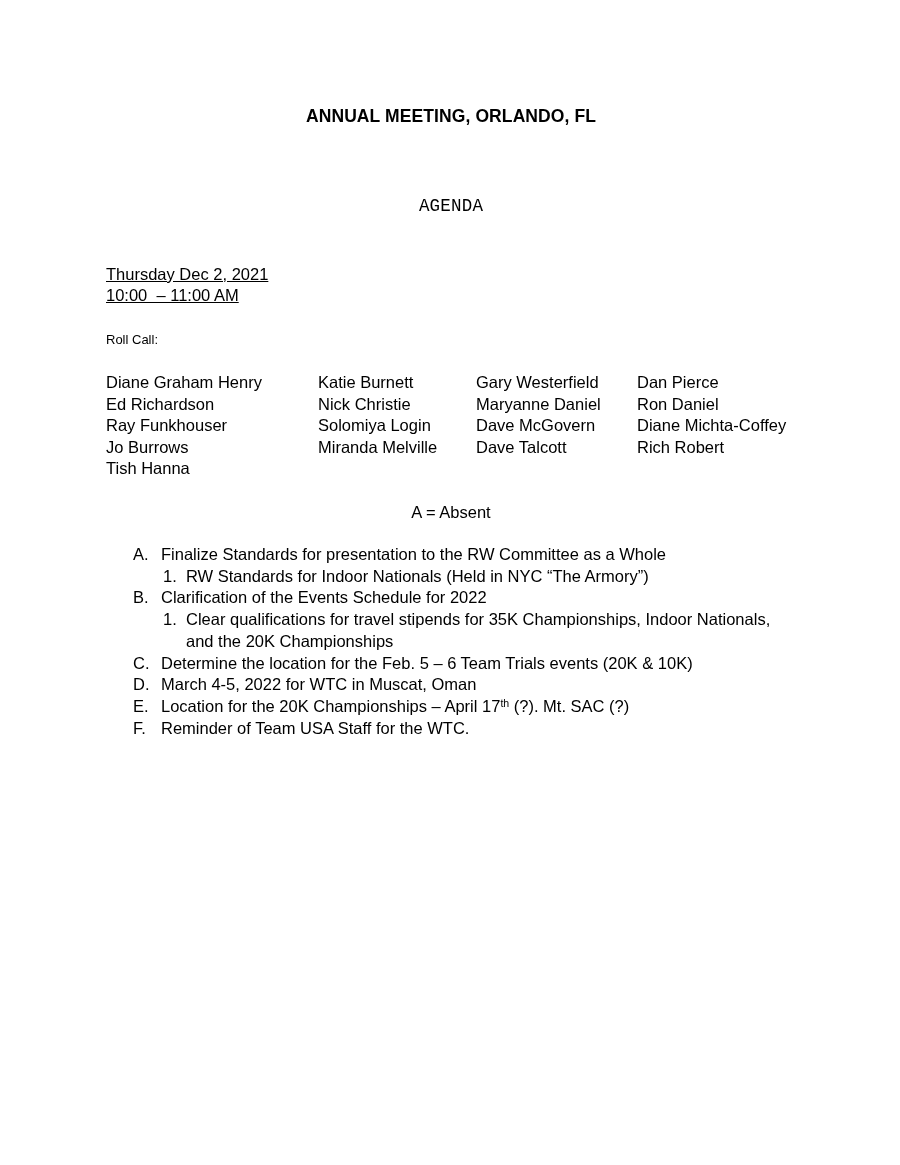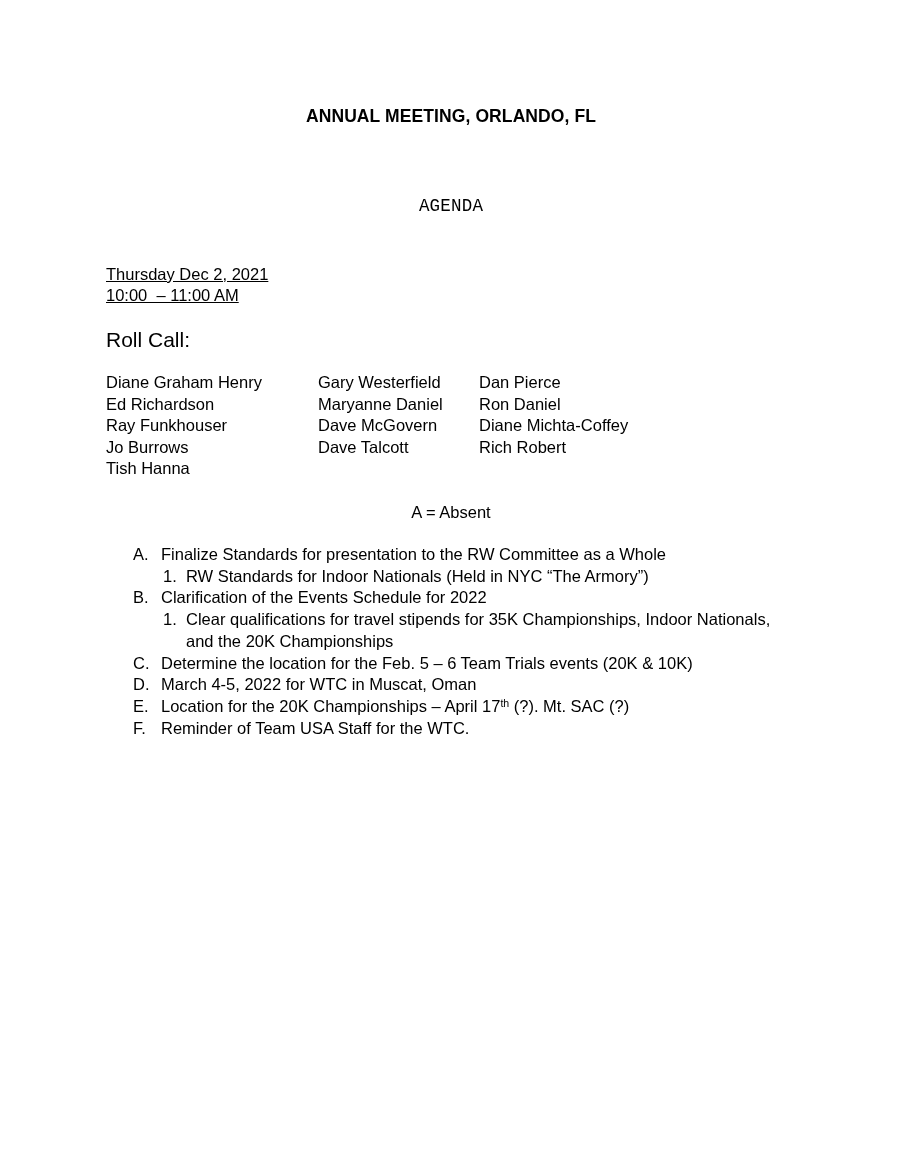--- a/index.html
+++ b/index.html
@@ -52,21 +52,21 @@
     margin-top: 47px;
     font-size: 16.5px;
     line-height: 21.5px;
     text-decoration: underline;
   }
   .meta-line { display: block; white-space: pre; }
 
   
   .rollcall-label {
     margin-top: 22px;
-    font-size: 21px;
+    font-size: 13px;
     line-height: 21.5px;
   }
   .roster {
     margin-top: 22px;
     display: flex;
     flex-direction: row;
     font-size: 16.5px;
     line-height: 21.5px;
   }
   .roster-col { flex: 0 0 auto; }
@@ -139,20 +139,26 @@
     <div class="rollcall-label">Roll Call:</div>
 
     <div class="roster">
       <div class="roster-col c1">
         <span class="roster-name">Diane Graham Henry</span>
         <span class="roster-name">Ed Richardson</span>
         <span class="roster-name">Ray Funkhouser</span>
         <span class="roster-name">Jo Burrows</span>
         <span class="roster-name">Tish Hanna</span>
       </div>
+      <div class="roster-col c2">
+        <span class="roster-name">Katie Burnett</span>
+        <span class="roster-name">Nick Christie</span>
+        <span class="roster-name">Solomiya Login</span>
+        <span class="roster-name">Miranda Melville</span>
+      </div>
       <div class="roster-col c3">
         <span class="roster-name">Gary Westerfield</span>
         <span class="roster-name">Maryanne Daniel</span>
         <span class="roster-name">Dave McGovern</span>
         <span class="roster-name">Dave Talcott</span>
       </div>
       <div class="roster-col c4">
         <span class="roster-name">Dan Pierce</span>
         <span class="roster-name">Ron Daniel</span>
         <span class="roster-name">Diane Michta-Coffey</span>

